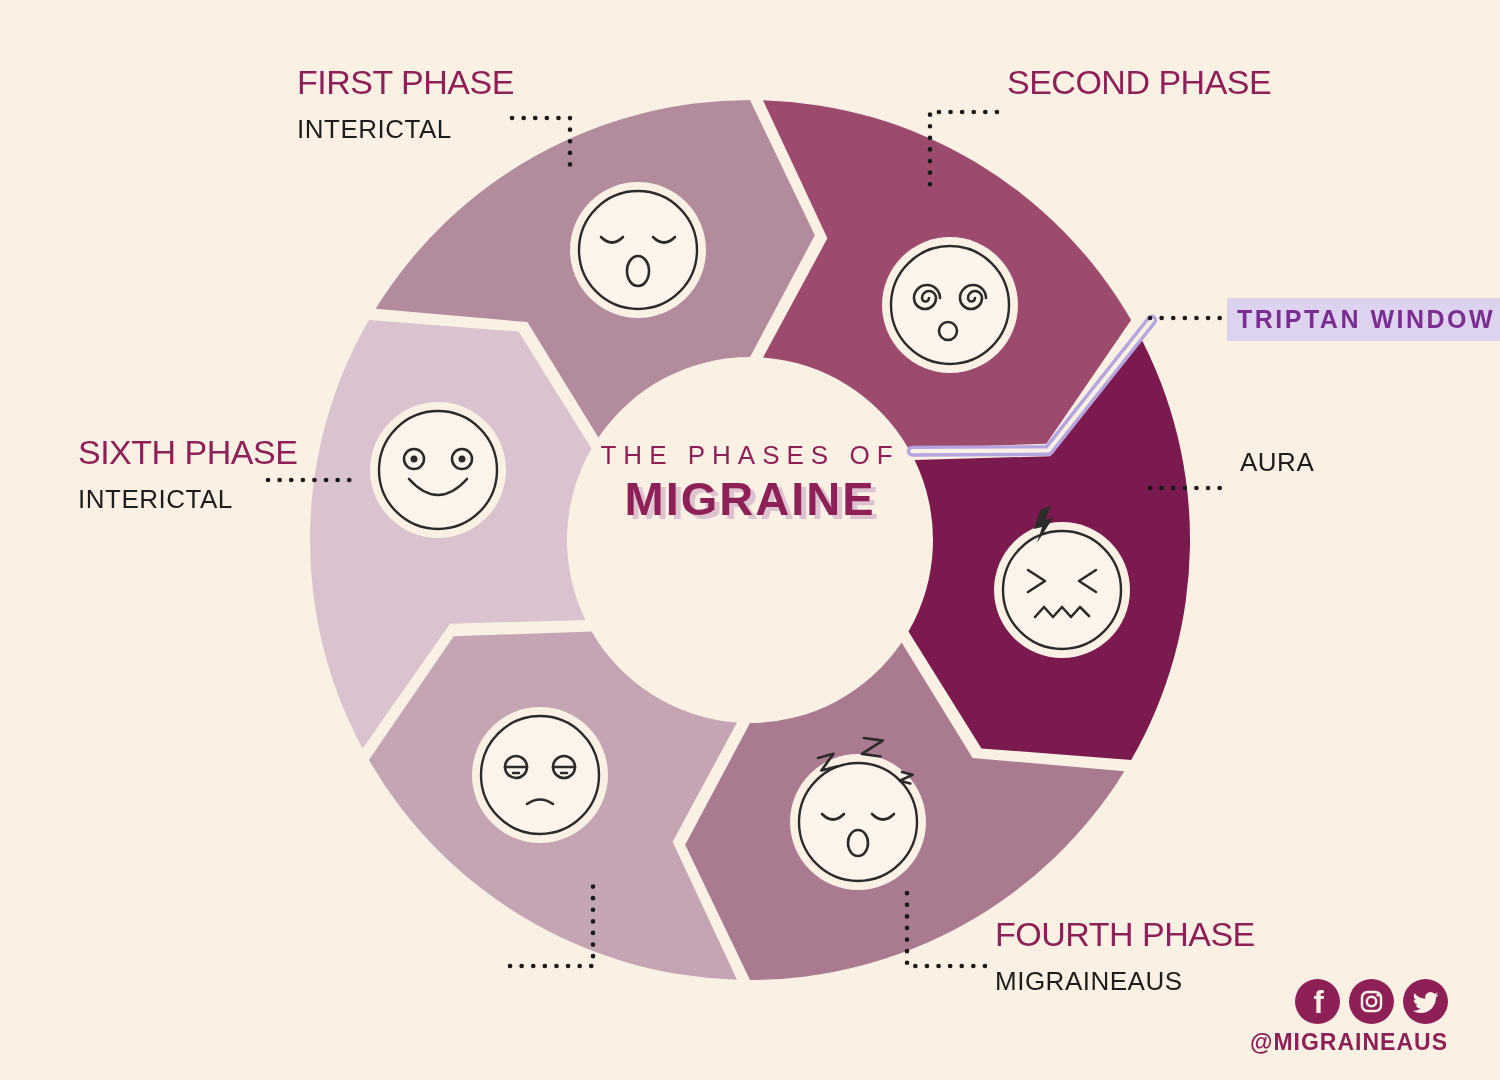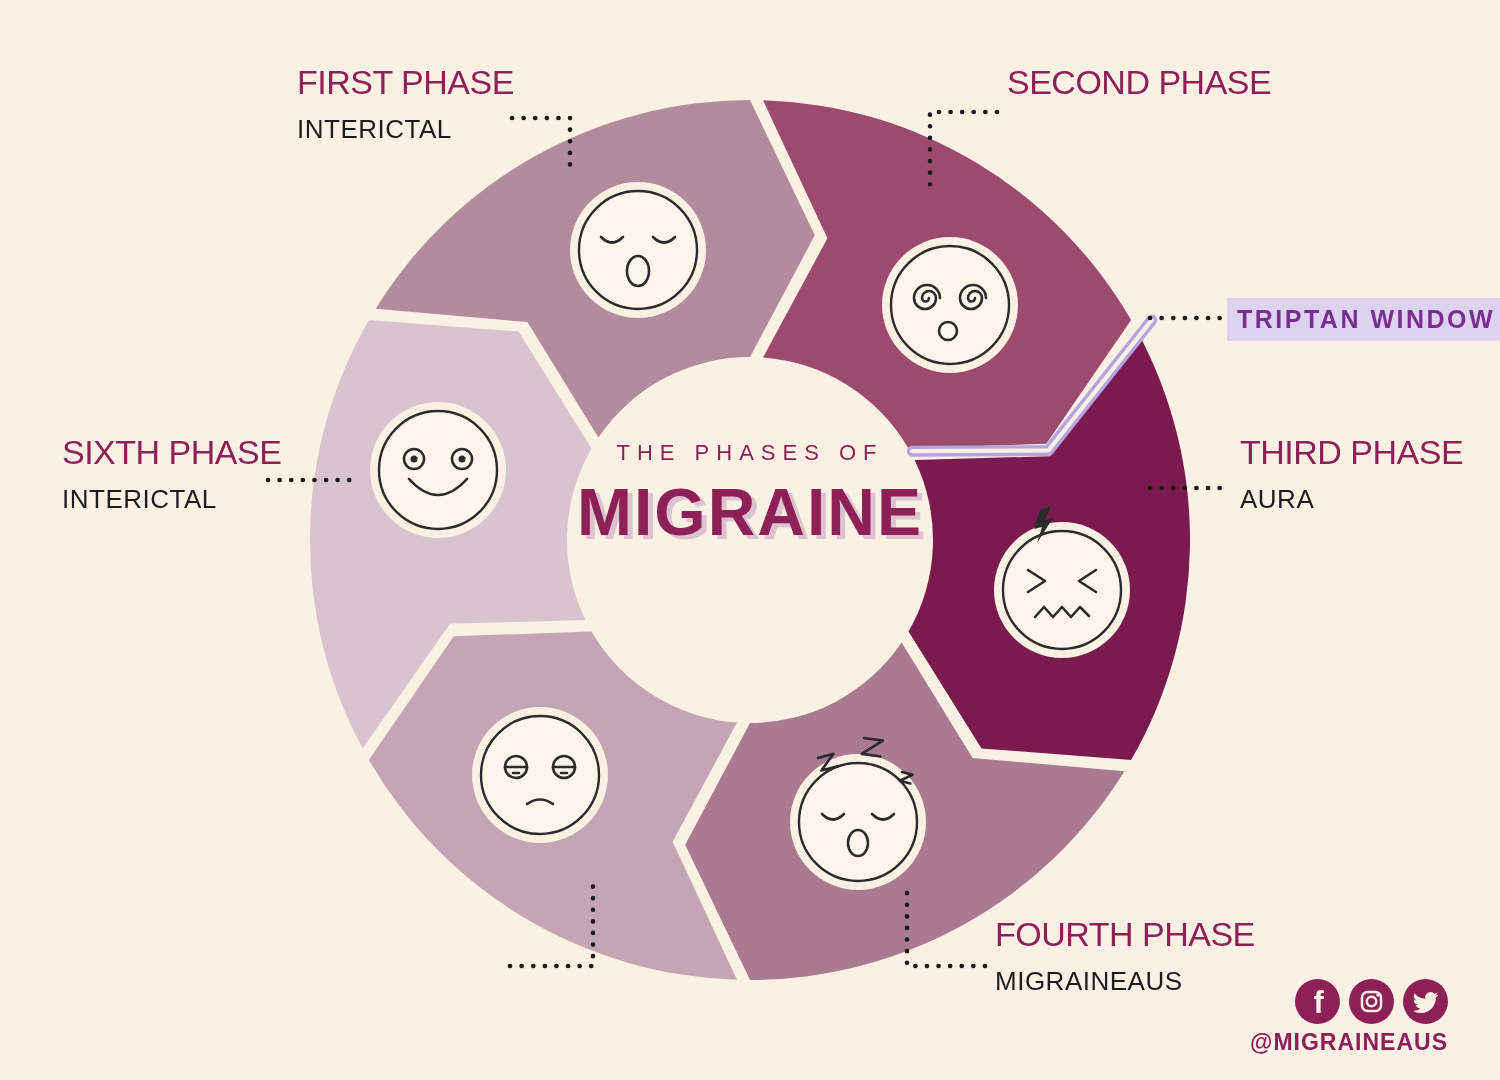--- a/index.html
+++ b/index.html
@@ -17,25 +17,25 @@
     font-size:34px;font-weight:400;letter-spacing:-0.5px;
     color:var(--title-color,#8e2058);line-height:1.1;
   }
   .phase-sub{
     font-size:26px;font-weight:500;letter-spacing:0.5px;
     color:var(--subtitle-color,#1d1d1d);margin-top:14px;line-height:1.1;
   }
 
   .center{position:absolute;left:750px;top:440px;transform:translateX(-50%);text-align:center;width:440px}
   .center-kicker{
-    font-size:22px;font-weight:500;letter-spacing:7px;
+    font-size:26px;font-weight:500;letter-spacing:7px;
     color:var(--center-color,#8d2157);
   }
   .center-word{
-    margin-top:8px;font-size:66px;font-weight:800;letter-spacing:2px;
+    font-size:47px;font-weight:800;letter-spacing:2px;
     color:var(--center-color,#8d2157);
     text-shadow:5px 4px 0 var(--center-shadow,#ddc2d0);
   }
 
   .triptan{
     position:absolute;left:1227px;top:298px;
     background:var(--triptan-bg,#ded3ef);color:var(--triptan-text,#7b2e91);
     font-size:25px;font-weight:700;letter-spacing:2.5px;
     padding:7px 10px;white-space:nowrap;
   }
@@ -133,31 +133,30 @@
   <div class="phase-label" style="left:297px;top:64px">
     <div class="phase-title">FIRST PHASE</div>
     <div class="phase-sub">INTERICTAL</div>
   </div>
 
   <div class="phase-label" style="left:1007px;top:64px">
     <div class="phase-title">SECOND PHASE</div>
   </div>
 
   <div class="phase-label" style="left:1240px;top:434px">
-    <div class="phase-title">THIRD PHASE</div>
     <div class="phase-sub">AURA</div>
   </div>
 
   <div class="phase-label" style="left:995px;top:916px">
     <div class="phase-title">FOURTH PHASE</div>
     <div class="phase-sub">MIGRAINEAUS</div>
   </div>
 
 
-  <div class="phase-label" style="left:62px;top:434px">
+  <div class="phase-label" style="left:78px;top:434px">
     <div class="phase-title">SIXTH PHASE</div>
     <div class="phase-sub">INTERICTAL</div>
   </div>
 
   <div class="triptan">TRIPTAN WINDOW</div>
 
   <div class="footer">
     <div class="social-row">
       <svg class="social" viewBox="0 0 44 44">
         <circle class="ic-bg" cx="22" cy="22" r="22"></circle>

